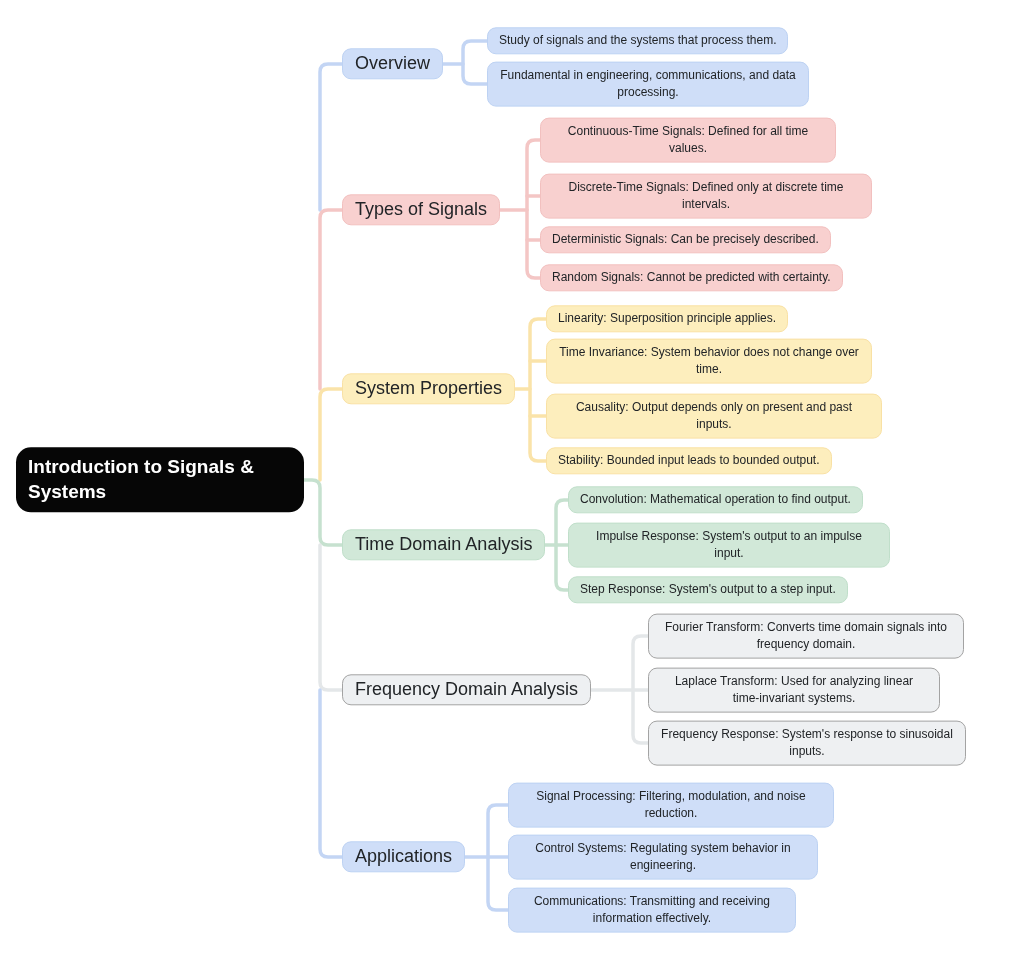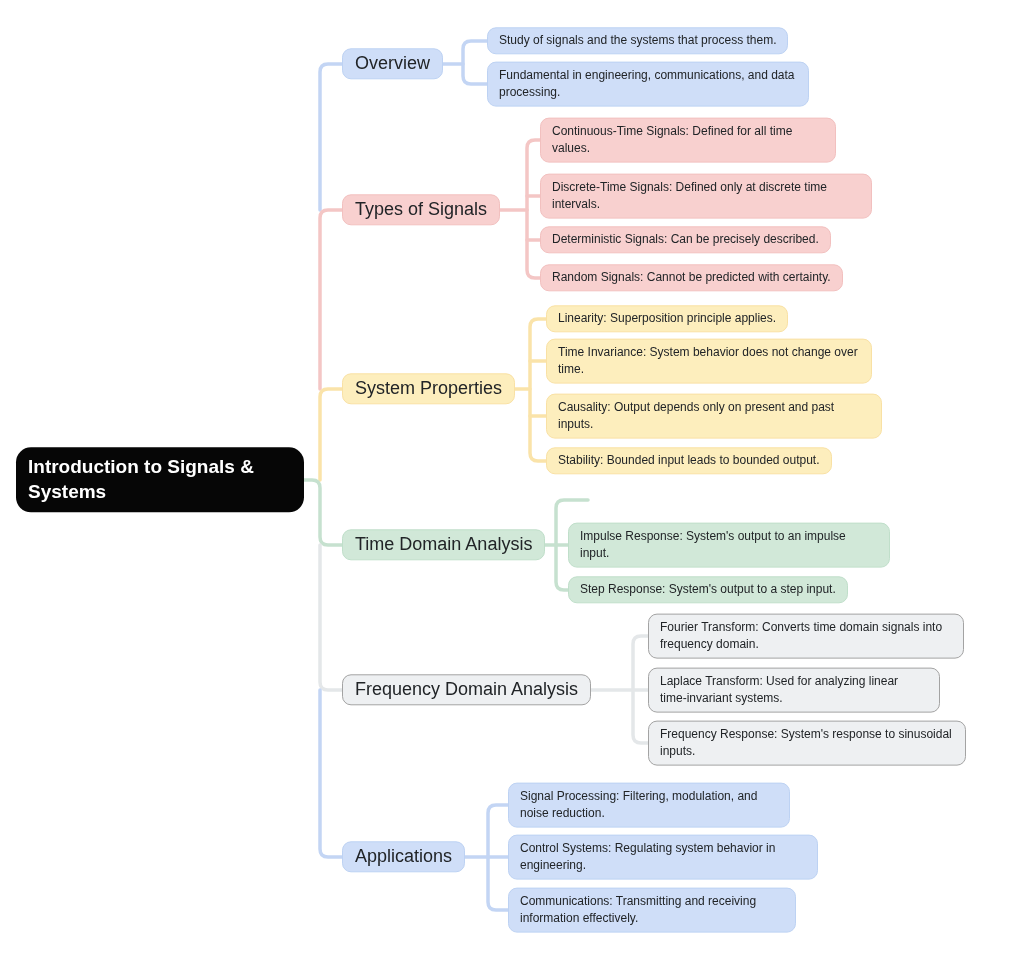--- a/index.html
+++ b/index.html
@@ -11,21 +11,21 @@
   .node { position:absolute; transform:translateY(-50%); box-sizing:border-box; z-index:1; }
 
   .root {
     background:#060606; color:#ffffff; font-weight:bold; font-size:19px; line-height:1.3;
     text-align:left; border-radius:15px; padding:8px 12px; width:288px;
   }
   .branch {
     font-size:18px; line-height:1.3; padding:3px 12px; border-radius:9px; white-space:nowrap;
   }
   .leaf {
-    font-size:12px; line-height:1.45; padding:4px 11px; border-radius:9px; text-align:left;
+    font-size:12px; line-height:1.45; padding:4px 11px; border-radius:9px; text-align:center;
   }
   .nw { white-space:nowrap; }
 
   .c-blue   { background:#cfdef8; border:1px solid #bdd2f3; }
   .c-pink   { background:#f8d0cf; border:1px solid #f2c0bf; }
   .c-yellow { background:#fdeebd; border:1px solid #f9e1a4; }
   .c-green  { background:#d1e8d8; border:1px solid #c0dfca; }
   .c-gray   { background:#eef0f2; border:1px solid #a3a3a3; }
 </style>
 </head>
@@ -83,24 +83,25 @@
   <div class="node leaf c-pink" style="left:540px; top:140px; width:296px;">Continuous-Time Signals: Defined for all time values.</div>
   <div class="node leaf c-pink" style="left:540px; top:196px; width:332px;">Discrete-Time Signals: Defined only at discrete time intervals.</div>
   <div class="node leaf c-pink nw" style="left:540px; top:240px;">Deterministic Signals: Can be precisely described.</div>
   <div class="node leaf c-pink nw" style="left:540px; top:278px;">Random Signals: Cannot be predicted with certainty.</div>
 
   <div class="node leaf c-yellow nw" style="left:546px; top:319px;">Linearity: Superposition principle applies.</div>
   <div class="node leaf c-yellow" style="left:546px; top:361px; width:326px;">Time Invariance: System behavior does not change over time.</div>
   <div class="node leaf c-yellow" style="left:546px; top:416px; width:336px;">Causality: Output depends only on present and past inputs.</div>
   <div class="node leaf c-yellow nw" style="left:546px; top:461px;">Stability: Bounded input leads to bounded output.</div>
 
+  <div class="node leaf c-green nw" style="left:568px; top:500px;">Convolution: Mathematical operation to find output.</div>
   <div class="node leaf c-green" style="left:568px; top:545px; width:322px;">Impulse Response: System's output to an impulse input.</div>
   <div class="node leaf c-green nw" style="left:568px; top:590px;">Step Response: System's output to a step input.</div>
 
   <div class="node leaf c-gray" style="left:648px; top:636px; width:316px;">Fourier Transform: Converts time domain signals into frequency domain.</div>
   <div class="node leaf c-gray" style="left:648px; top:690px; width:292px;">Laplace Transform: Used for analyzing linear time-invariant systems.</div>
   <div class="node leaf c-gray" style="left:648px; top:743px; width:318px;">Frequency Response: System's response to sinusoidal inputs.</div>
 
-  <div class="node leaf c-blue" style="left:508px; top:805px; width:282px;">Signal Processing: Filtering, modulation, and noise reduction.</div>
+  <div class="node leaf c-blue" style="left:508px; top:805px; width:326px;">Signal Processing: Filtering, modulation, and noise reduction.</div>
   <div class="node leaf c-blue" style="left:508px; top:857px; width:310px;">Control Systems: Regulating system behavior in engineering.</div>
   <div class="node leaf c-blue" style="left:508px; top:910px; width:288px;">Communications: Transmitting and receiving information effectively.</div>
 
 </div>
 
 </body></html>

